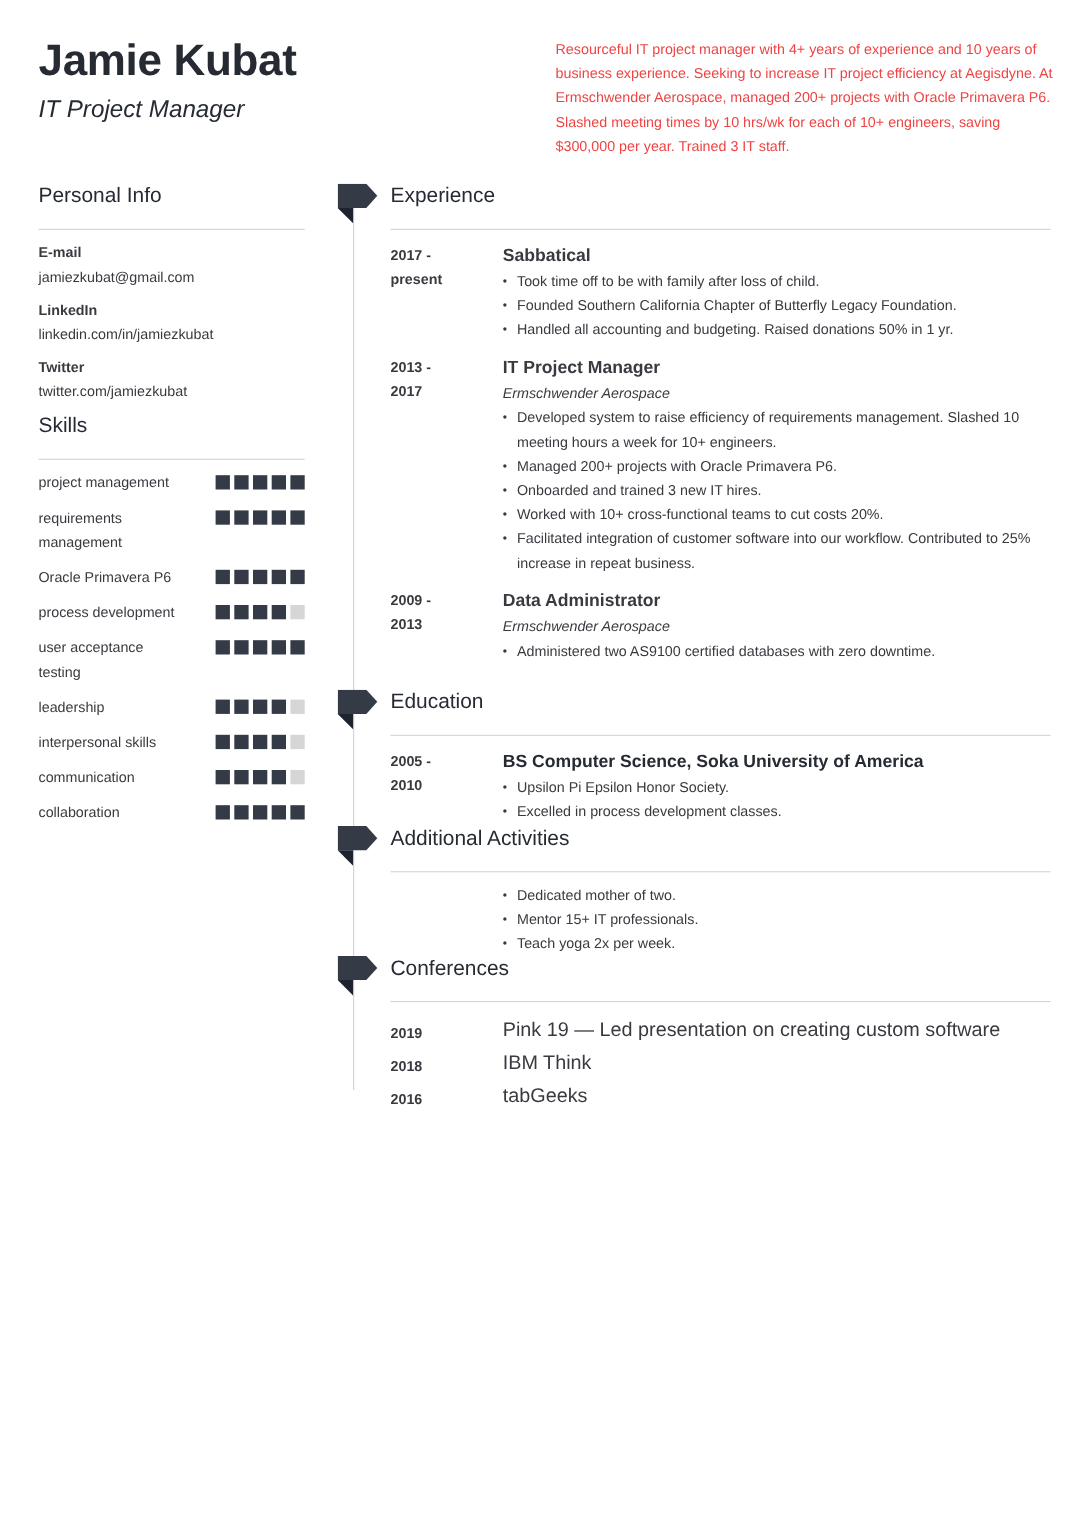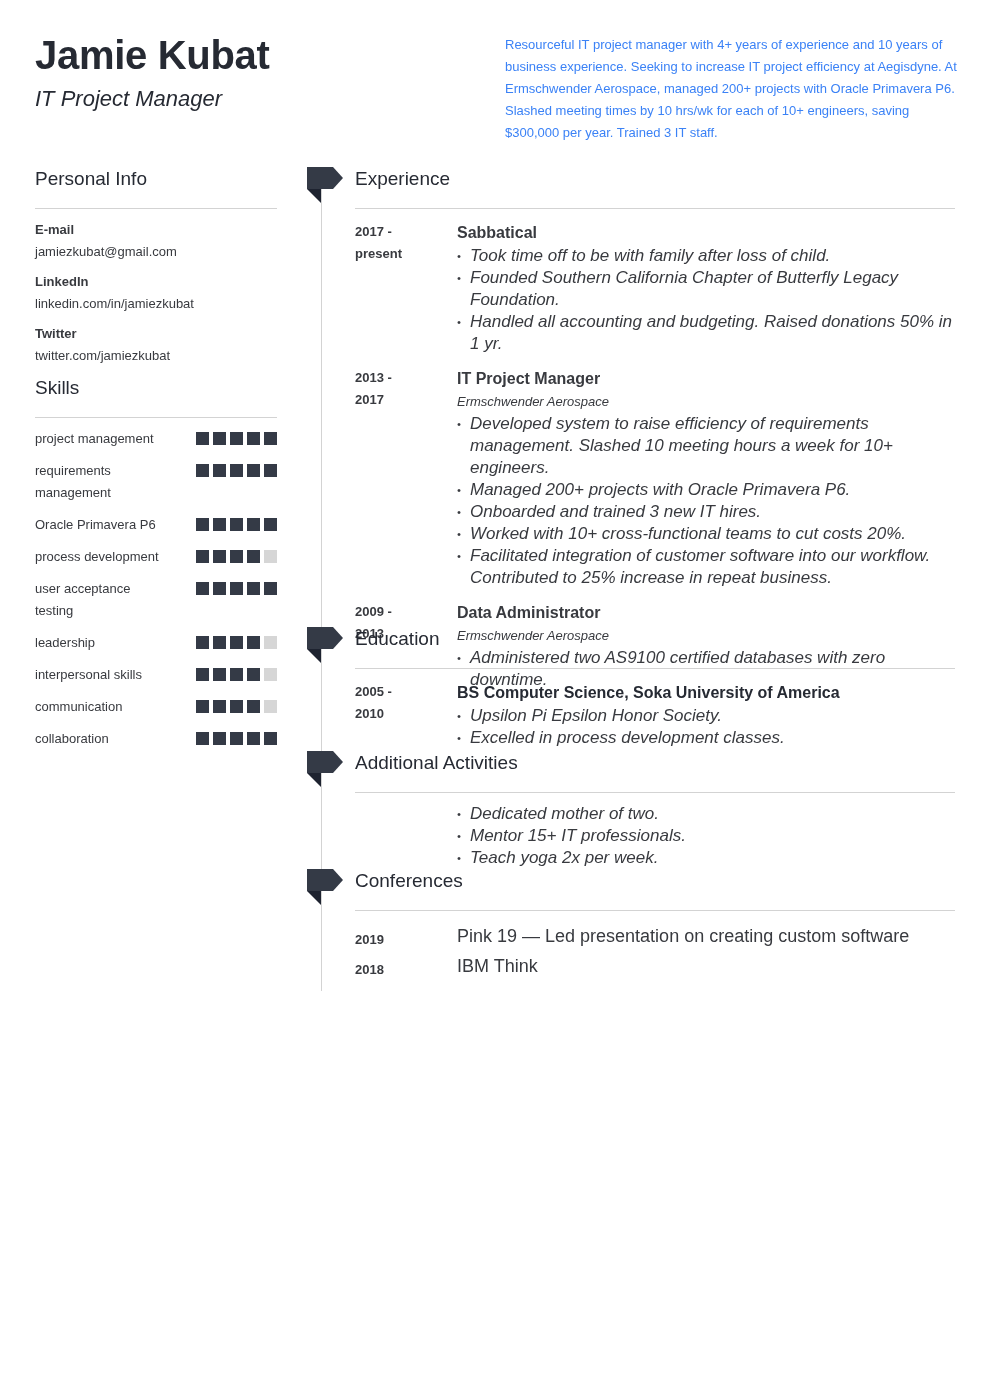--- a/index.html
+++ b/index.html
@@ -17,21 +17,21 @@
       left: 35px; top: 30px;
       font-size: 40px; font-weight: bold; color: #262a33;
       letter-spacing: -0.3px; line-height: 50px;
     }
     .job-title {
       left: 35px; top: 84px;
       font-size: 22px; font-style: italic; color: #262a33; line-height: 30px;
     }
     .summary {
       left: 505px; top: 34px; width: 455px;
-      font-size: 13px; line-height: 22px; color: #3b82f6;
+      font-size: 13px; line-height: 22px; color: #ef4444;
     }
 
     
     .left-col { left: 35px; top: 166px; width: 242px; }
     .sec-h {
       font-size: 19px; font-weight: normal; color: #262a33;
       line-height: 26px; padding-bottom: 16px;
       border-bottom: 1px solid #d3d3d3;
     }
     .info-block { margin-top: 10px; }
@@ -59,21 +59,21 @@
       width: 102px; flex-shrink: 0;
       font-size: 13px; font-weight: bold; color: #383a3f; line-height: 22px;
     }
     .entry-body { flex: 1; }
     .entry-title { font-size: 16px; font-weight: bold; color: #383a3f; line-height: 24px; }
     .entry-title.edu { color: #262a33; }
     .company { font-size: 13px; font-style: italic; color: #383a3f; line-height: 22px; }
     ul.bullets { list-style: none; }
     ul.bullets li {
       position: relative; padding-left: 13px;
-      font-size: 17px; line-height: 22px; color: #383a3f; font-style: italic;
+      font-size: 13px; line-height: 22px; color: #383a3f;
     }
     ul.bullets li::before {
       content: "\2022"; position: absolute; left: 0; top: 0; font-size: 11px;
     }
     .conf-row { display: flex; height: 30px; align-items: flex-end; }
     .conf-year { width: 102px; font-size: 13px; font-weight: bold; color: #383a3f; }
     .conf-text { font-size: 18px; color: #383a3f; }
   </style>
 </head>
 <body>
@@ -300,14 +300,18 @@
   <div class="sec-h">Conferences</div>
   <div style="margin-top:6px">
     <div class="conf-row">
       <div class="conf-year">2019</div>
       <div class="conf-text">Pink 19 — Led presentation on creating custom software</div>
     </div>
     <div class="conf-row">
       <div class="conf-year">2018</div>
       <div class="conf-text">IBM Think</div>
     </div>
+    <div class="conf-row">
+      <div class="conf-year">2016</div>
+      <div class="conf-text">tabGeeks</div>
+    </div>
   </div>
 </div>
 
 </body></html>

